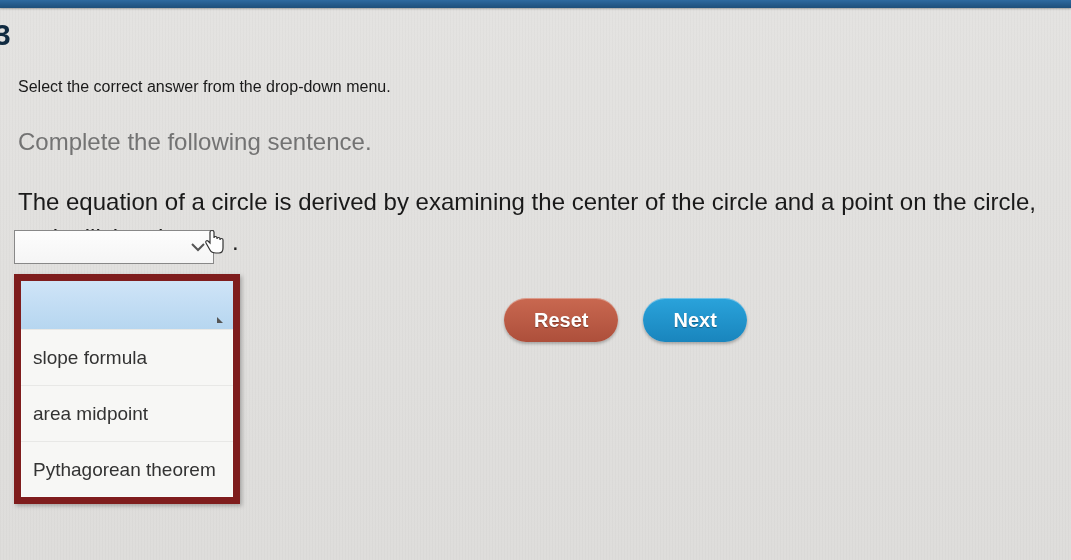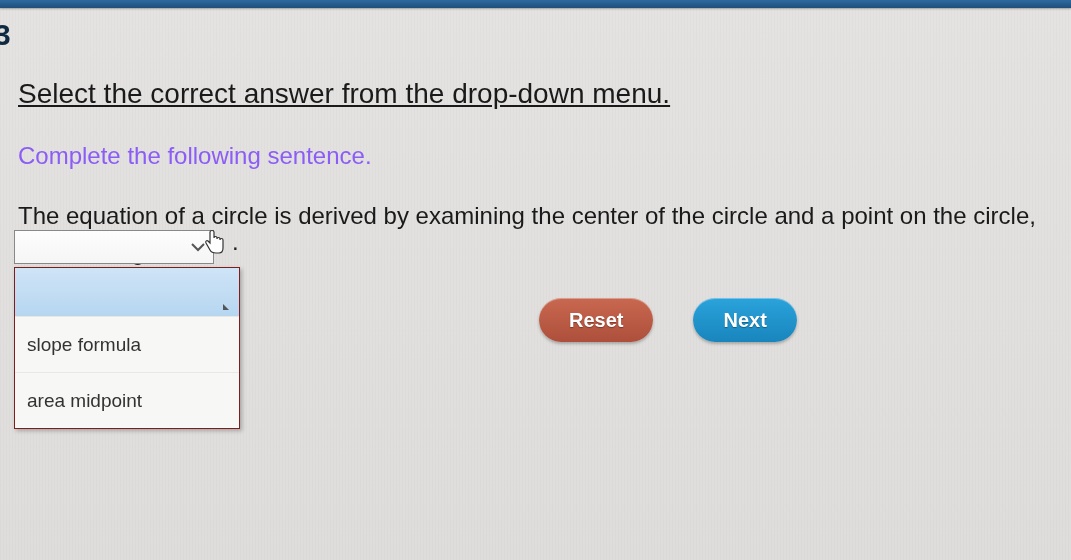--- a/index.html
+++ b/index.html
@@ -32,29 +32,28 @@
   }
 
   .content {
     position: absolute;
     top: 78px;
     left: 18px;
     right: 10px;
   }
 
   .instruction {
-    font-size: 28px;
+    font-size: 16px;
     color: #1a1a1a;
     margin-bottom: 32px;
-    text-decoration: underline;
   }
 
   .sub-instruction {
     font-size: 24px;
-    color: #8b5cf6;
+    color: #737373;
     margin-bottom: 28px;
   }
 
   .sentence {
     font-size: 24px;
     color: #1a1a1a;
     line-height: 1.5;
   }
 
   .dropdown-area {
@@ -87,24 +86,24 @@
   }
 
   .period {
     position: absolute;
     top: 228px;
     left: 232px;
     font-size: 24px;
   }
 
   .options-panel {
-    margin-top: 3px;
+    margin-top: 10px;
     width: 226px;
     background: #f7f7f5;
-    border: 1px solid #7f1d1d;
+    border: 7px solid #7f1d1d;
     box-shadow: 2px 2px 4px rgba(0,0,0,0.25), inset 0 0 0 1px rgba(255,255,255,0.4);
     display: flex;
     flex-direction: column;
   }
   .opt {
     height: 56px;
     display: flex;
     align-items: center;
     padding: 0 12px;
     font-size: 19px;
@@ -123,23 +122,23 @@
     position: absolute;
     right: 10px; bottom: 6px;
     width: 6px; height: 6px;
     background: #555;
     clip-path: polygon(0 0, 100% 100%, 0 100%);
   }
 
   .buttons {
     position: absolute;
     top: 298px;
-    left: 539px;
-    display: flex;
-    gap: 40px;
+    left: 504px;
+    display: flex;
+    gap: 25px;
   }
   .btn {
     height: 44px;
     padding: 0 30px;
     border-radius: 22px;
     font-size: 20px;
     font-weight: 600;
     color: #fff;
     display: flex;
     align-items: center;
@@ -177,20 +176,23 @@
   </div>
 
   <div class="options-panel">
     <div class="opt blank"></div>
     <div class="opt">
         <span>slope formula</span>
       </div>
     <div class="opt">
         <span>area midpoint</span>
       </div>
+    <div class="opt">
+        <span>Pythagorean theorem</span>
+      </div>
   </div>
 </div>
 
 <span class="cursor-icon">
   <svg viewBox="0 0 28 28">
     <path d="M10 4 L10 15 L8 13 C7 12 5 13 6 15 L10 22 C11 24 13 25 16 25 L19 25 C22 25 23 23 23 20 L23 12 C23 10 20 10 20 12 L20 11 C20 9 17 9 17 11 L17 10 C17 8 14 8 14 10 L14 4 C14 2 10 2 10 4 Z" fill="#fefefe" stroke="#333" stroke-width="1.2"></path>
   </svg>
 </span>
 
 <span class="period">.</span>

